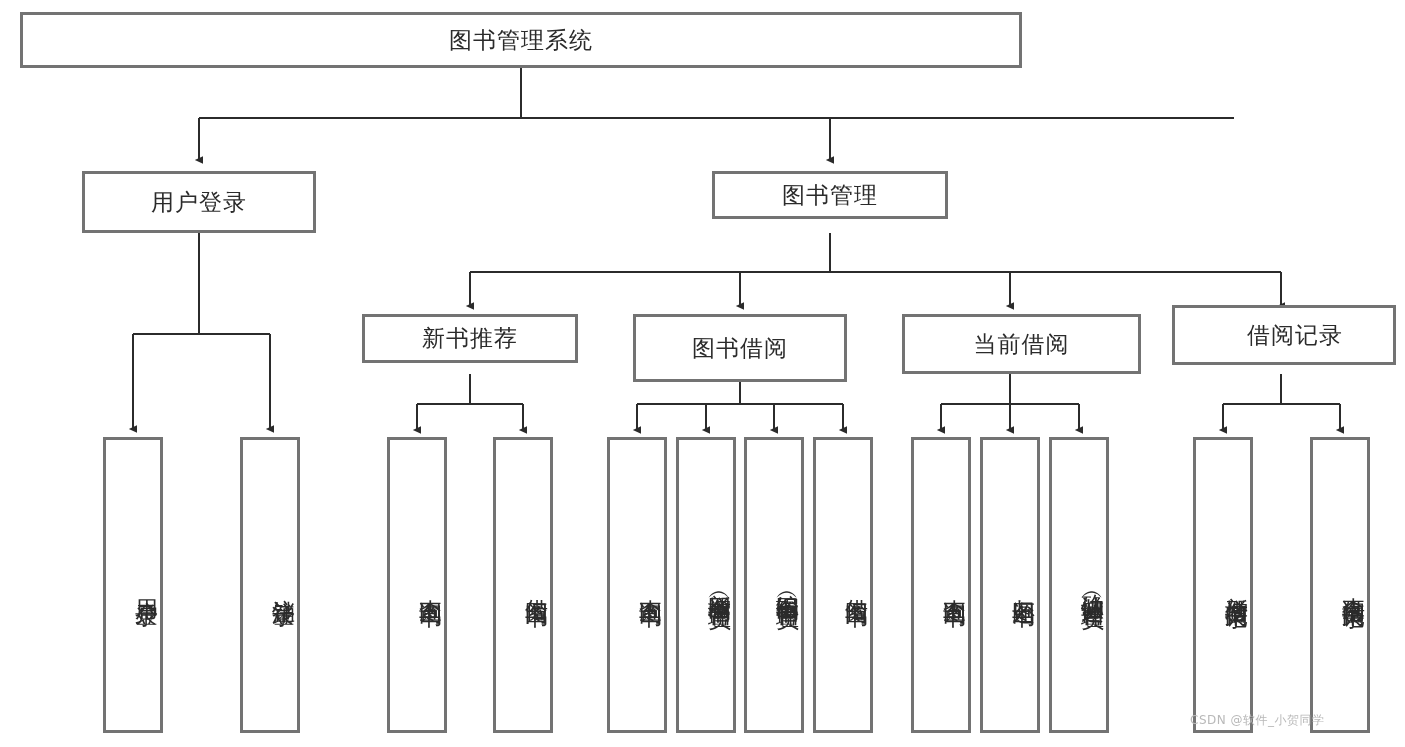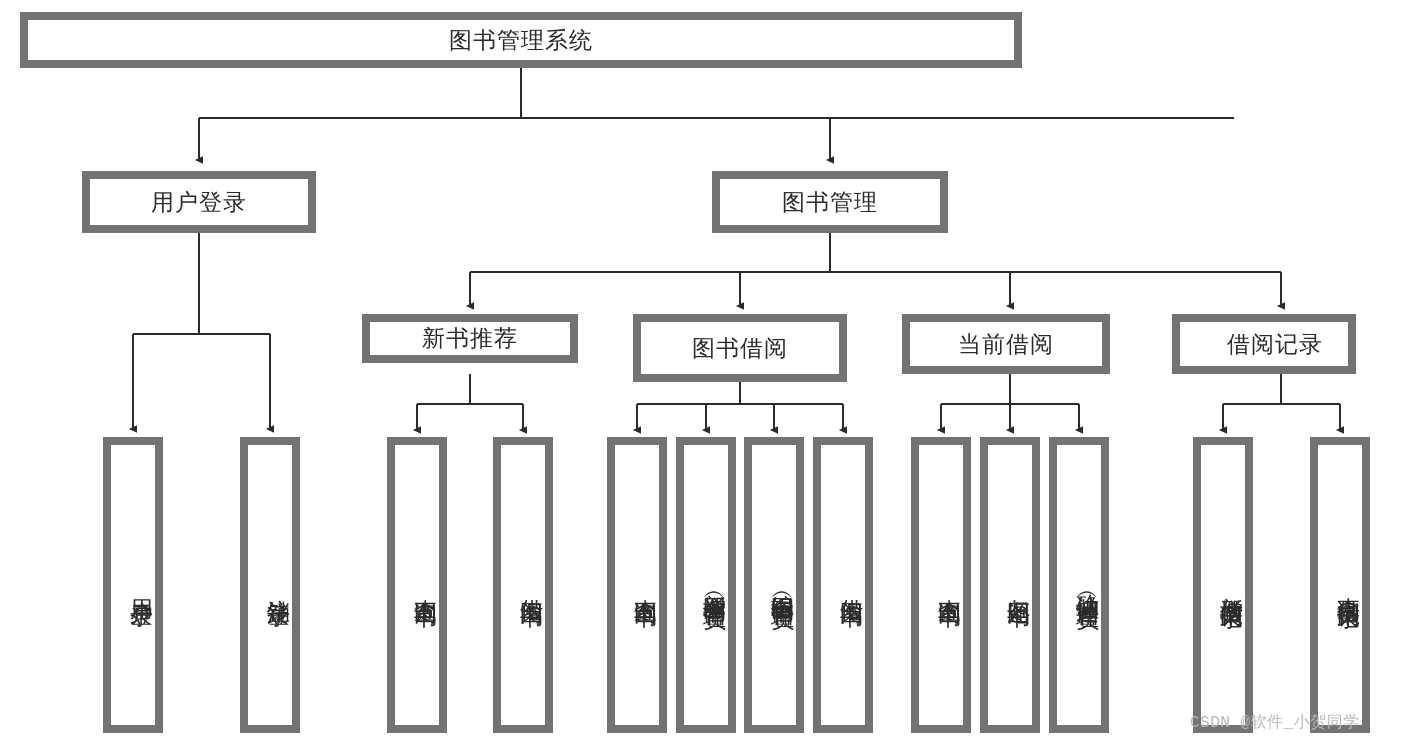--- a/index.html
+++ b/index.html
@@ -24,21 +24,21 @@
     left: 0;
     top: 0;
     width: 1405px;
     height: 747px;
     pointer-events: none;
   }
   .node {
     position: absolute;
     box-sizing: border-box;
     background: #ffffff;
-    border: 8px solid #737373;
+    border: 3px solid #737373;
     display: flex;
     align-items: center;
     justify-content: center;
     text-align: center;
     color: #2b2b2b;
     z-index: 2;
   }
   .node.horiz {
     font-size: 23px;
     line-height: 1.15;
@@ -60,26 +60,25 @@
     display: block;
     max-height: 100%;
   }
   .node .label {
     display: block;
   }
   .watermark {
     position: absolute;
     left: 1190px;
     top: 712px;
-    font-size: 16px;
+    font-size: 12px;
     color: #b9b9b9;
     letter-spacing: 0.5px;
     z-index: 3;
     white-space: nowrap;
-    font-family: Liberation Mono, monospace;
   }
 </style>
 </head>
 <body>
 
 <div id="canvas">
 
   <svg id="edges" viewBox="0 0 1405 747" xmlns="http://www.w3.org/2000/svg">
     <defs>
       <marker id="arrow" markerWidth="9" markerHeight="9" refX="4.2" refY="4.4" orient="auto" markerUnits="userSpaceOnUse">
@@ -130,34 +129,34 @@
     </g>
   </svg>
 
   <div class="node horiz" style="left:20px; top:12px; width:1002px; height:56px;">
     <span class="label">图书管理系统</span>
   </div>
 
   <div class="node horiz" style="left:82px; top:171px; width:234px; height:62px;">
     <span class="label">用户登录</span>
   </div>
-  <div class="node horiz" style="left:712px; top:171px; width:236px; height:62px;">
+  <div class="node horiz" style="left:712px; top:171px; width:236px; height:48px;">
     <span class="label">图书管理</span>
   </div>
 
   <div class="node horiz" style="left:362px; top:314px; width:216px; height:49px;">
     <span class="label">新书推荐</span>
   </div>
   <div class="node horiz" style="left:633px; top:314px; width:214px; height:68px;">
     <span class="label">图书借阅</span>
   </div>
-  <div class="node horiz" style="left:902px; top:314px; width:208px; height:60px;">
+  <div class="node horiz" style="left:902px; top:314px; width:239px; height:60px;">
     <span class="label">当前借阅</span>
   </div>
-  <div class="node horiz" style="left:1172px; top:314px; width:184px; height:60px;padding-left:22px;">
+  <div class="node horiz" style="left:1172px; top:305px; width:224px; height:60px;padding-left:22px;">
     <span class="label">借阅记录</span>
   </div>
 
   <div class="node vert" style="left:103px; top:437px; width:60px; height:296px;">
     <span class="label">用户登录</span>
   </div>
   <div class="node vert" style="left:240px; top:437px; width:60px; height:296px;">
     <span class="label">注销登录</span>
   </div>
 

